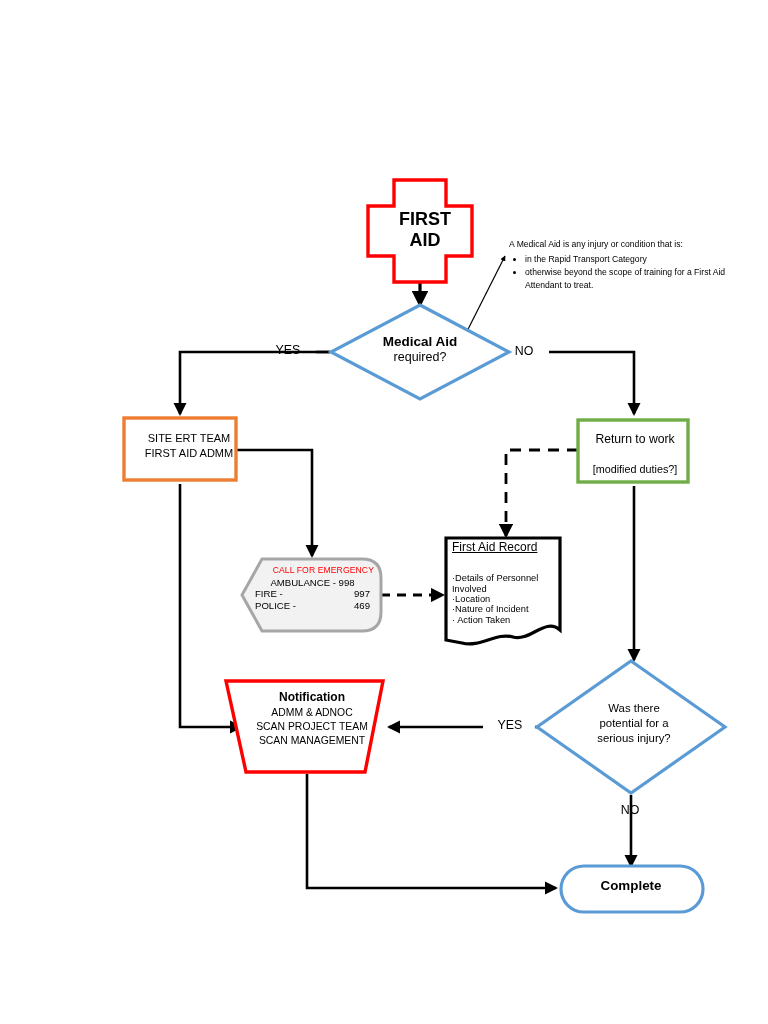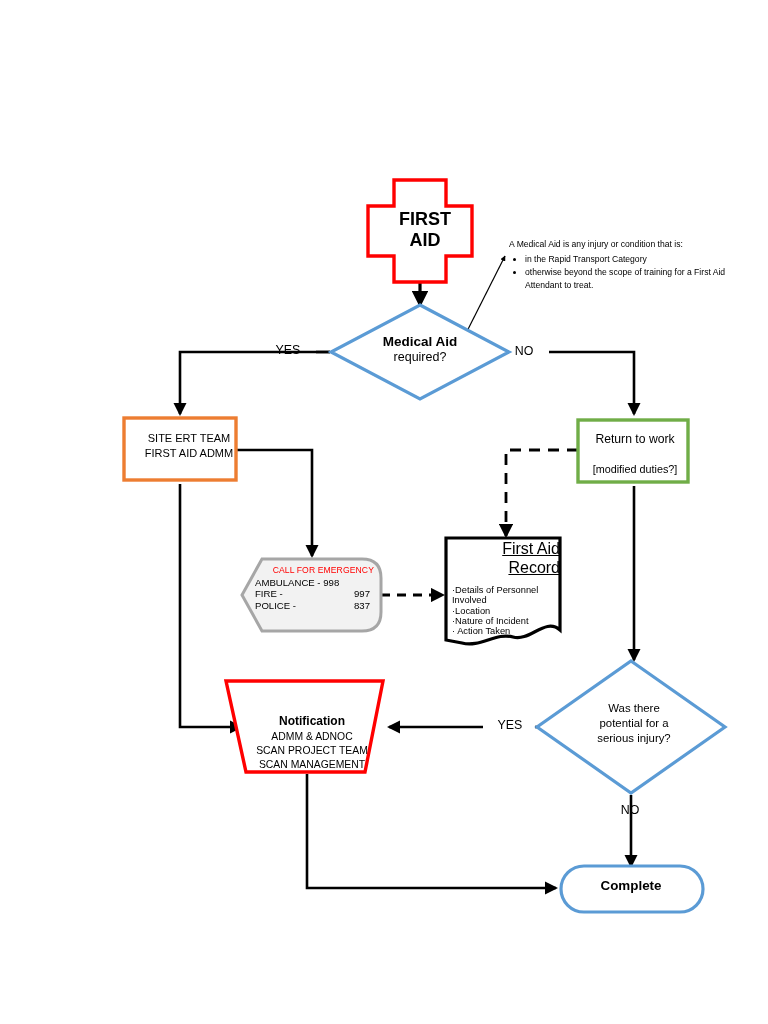--- a/index.html
+++ b/index.html
@@ -74,38 +74,38 @@
     left: 251px; top: 565px; width: 123px;
     font-size: 9.2px;
   }
   #emergency-title {
     color: #ff0000; font-size: 8.6px; margin-bottom: 2px; letter-spacing: 0.1px; text-align: right;
   }
   .emerg-row {
     display: flex; justify-content: space-between;
     font-size: 9.6px; padding: 0 4px; margin-top: 0px;
   }
-  .emerg-row.wide { justify-content: flex-start; }
+  .emerg-row.wide { justify-content: center; }
   .emerg-row .lbl { text-align: left; }
   .emerg-row .num { text-align: right; }
 
   
   #record-text {
     left: 452px; top: 540px; width: 108px;
     font-size: 9.3px; text-align: left;
   }
   #record-title {
-    text-decoration: underline; font-size: 16px;
-    text-align: right; margin-bottom: 7px;
+    text-decoration: underline; font-size: 12px;
+    text-align: left; margin-bottom: 19px;
   }
   #record-list div { line-height: 1.12; }
 
   
   #notification-text {
-    left: 232px; top: 714px; width: 160px;
+    left: 232px; top: 690px; width: 160px;
     font-size: 10.2px;
   }
   #notification-text .l1 { font-weight: bold; font-size: 12px; margin-bottom: 2px; }
   #notification-text .li { font-size: 10.4px; line-height: 1.33; }
 
   
   #serious-text {
     left: 578px; top: 701px; width: 112px;
     font-size: 11.4px; line-height: 1.3;
   }
@@ -223,21 +223,21 @@
   <div id="emergency-title">CALL FOR EMERGENCY</div>
   <div class="emerg-row wide">
     <span class="lbl">AMBULANCE - 998</span>
   </div>
   <div class="emerg-row">
     <span class="lbl">FIRE -</span>
     <span class="num">997</span>
   </div>
   <div class="emerg-row">
     <span class="lbl">POLICE -</span>
-    <span class="num">837</span>
+    <span class="num">469</span>
   </div>
 </div>
 
 <div class="node-label" id="record-text">
   <div id="record-title">First Aid Record</div>
   <div id="record-list">
     <div>·Details of Personnel</div>
     <div>  Involved</div>
     <div>·Location</div>
     <div>·Nature of Incident</div>

